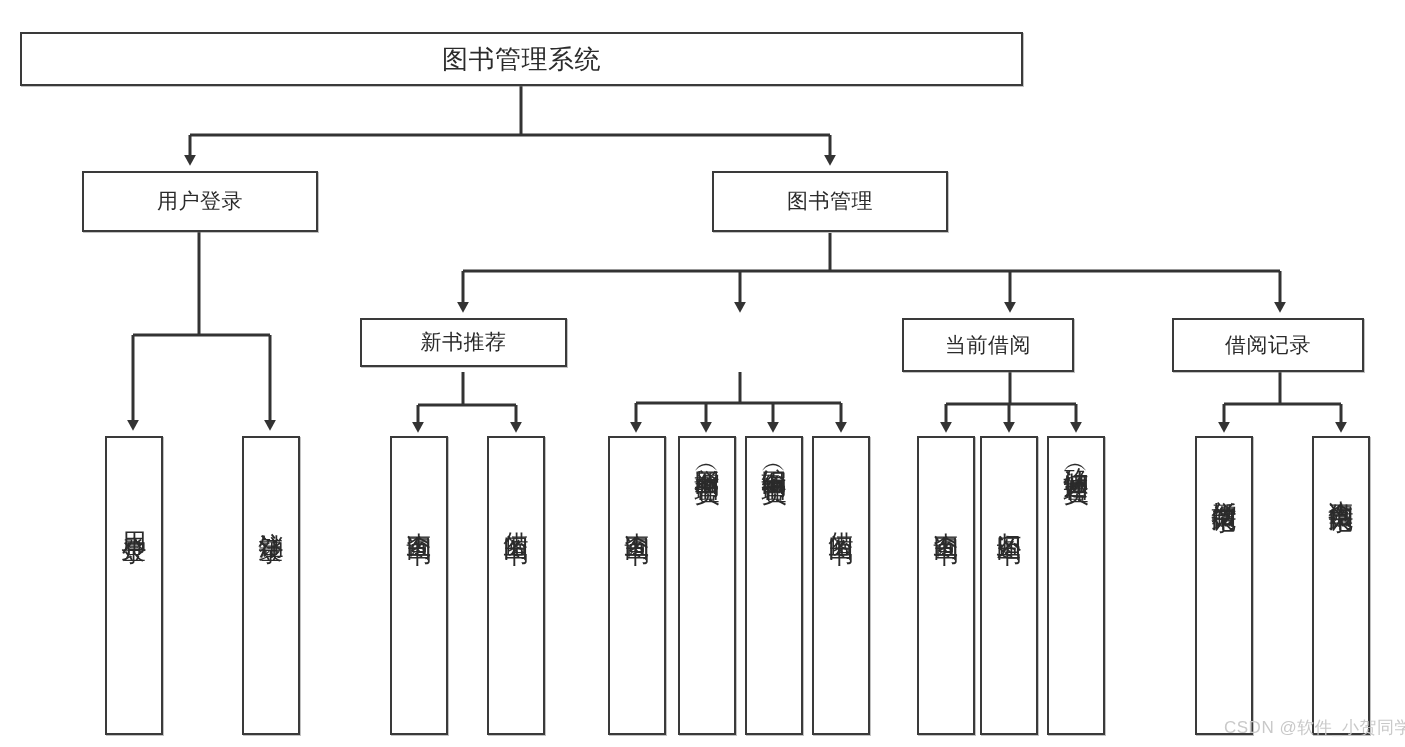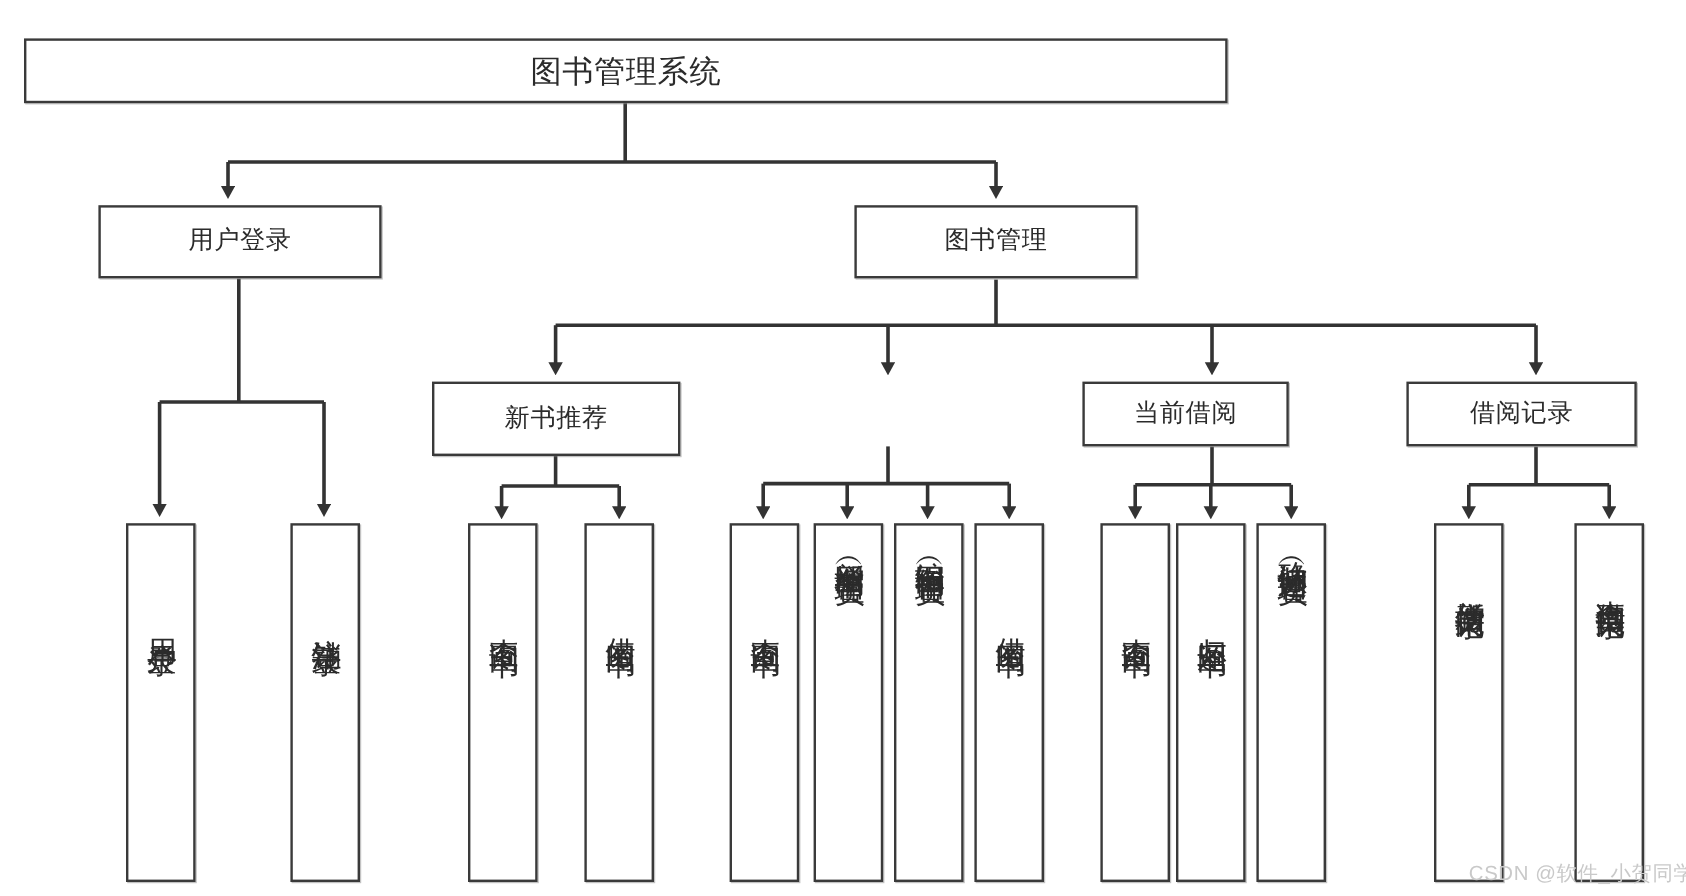--- a/index.html
+++ b/index.html
@@ -135,21 +135,21 @@
     <span class="label">图书管理系统</span>
   </div>
 
   <div class="node h" style="left:82px; top:171px; width:236px; height:61px;">
     <span class="label">用户登录</span>
   </div>
   <div class="node h" style="left:712px; top:171px; width:236px; height:61px;">
     <span class="label">图书管理</span>
   </div>
 
-  <div class="node h" style="left:360px; top:318px; width:207px; height:62px;">
+  <div class="node h" style="left:360px; top:318px; width:207px; height:49px;">
     <span class="label">新书推荐</span>
   </div>
   <div class="node h" style="left:902px; top:318px; width:172px; height:54px;">
     <span class="label">当前借阅</span>
   </div>
   <div class="node h" style="left:1172px; top:318px; width:192px; height:54px;">
     <span class="label">借阅记录</span>
   </div>
 
   <div class="node v" style="left:105px; top:436px; width:58px; height:299px; padding-top:74px;">

